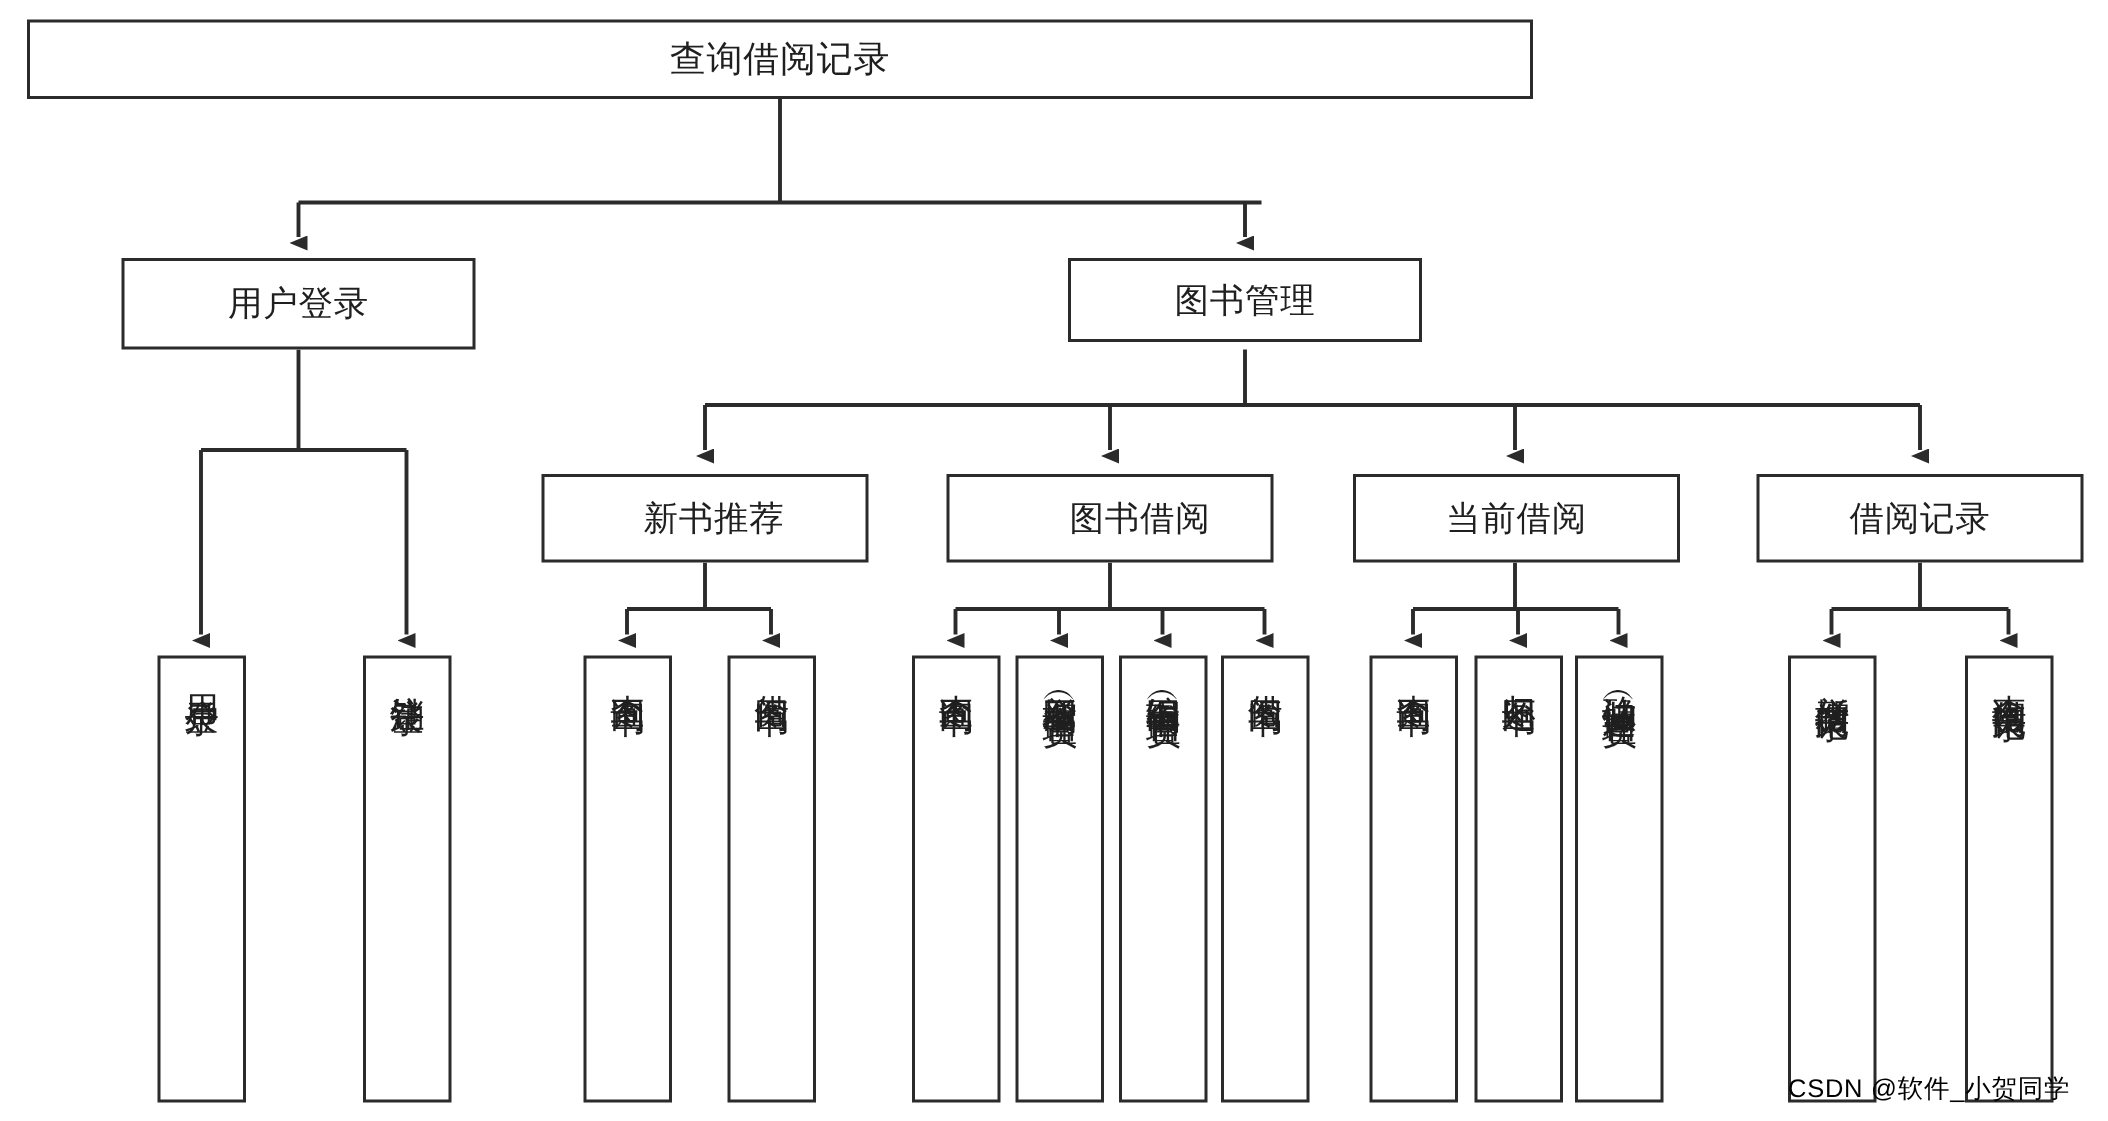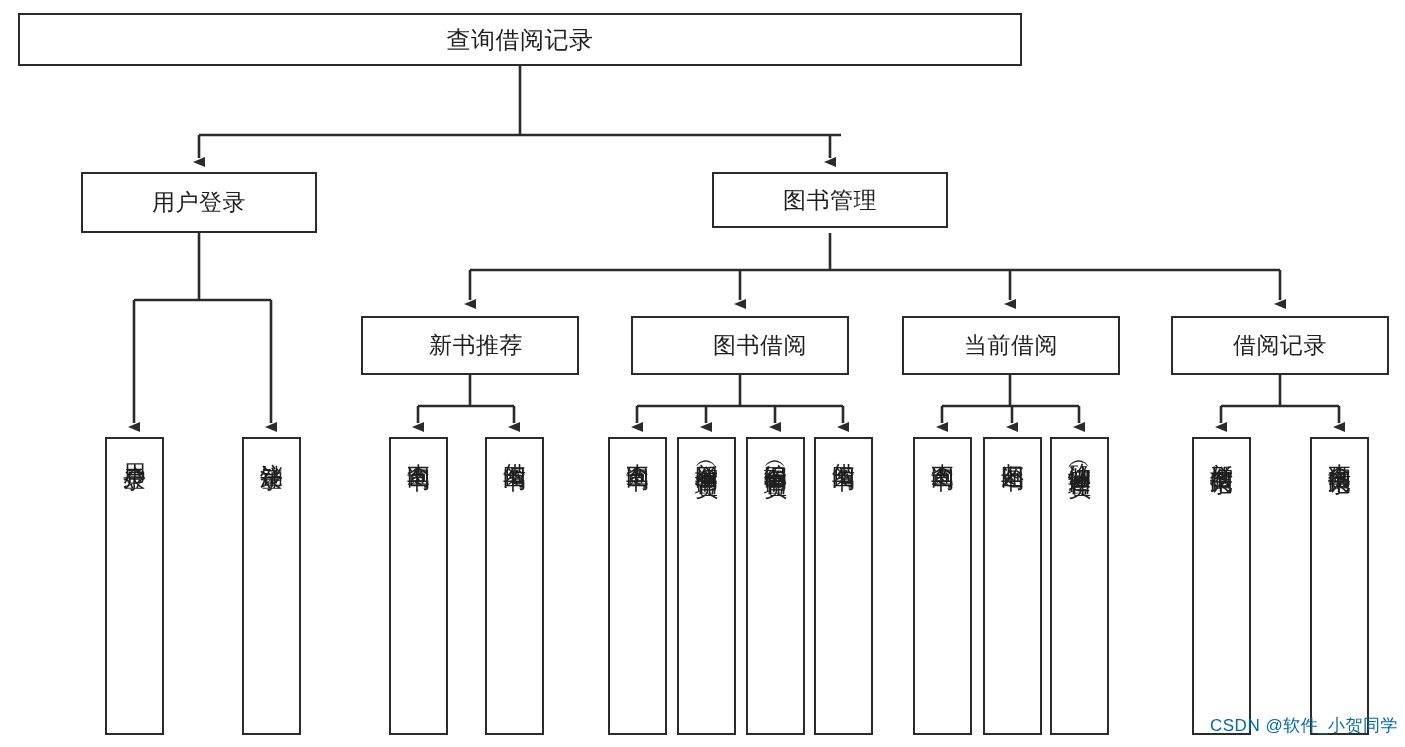--- a/index.html
+++ b/index.html
@@ -61,26 +61,25 @@
     font-size: 23px;
     letter-spacing: 2px;
     line-height: 1;
     white-space: nowrap;
   }
   .watermark {
     position: absolute;
     left: 1192px;
     top: 714px;
     font-size: 17px;
-    color: #0369a1;
+    color: #000000;
     letter-spacing: 0.5px;
     z-index: 5;
     white-space: nowrap;
     font-family: "Liberation Sans", "DejaVu Sans", sans-serif;
-    margin-left: 18px;
   }
 </style>
 </head>
 <body>
 
 <div id="diagram-canvas">
 
   <svg id="edges-layer" viewBox="0 0 1405 747" width="1405" height="747" xmlns="http://www.w3.org/2000/svg">
     <defs>
       <marker id="arrowhead" markerWidth="10" markerHeight="12" refX="1" refY="6" orient="auto" markerUnits="userSpaceOnUse">

